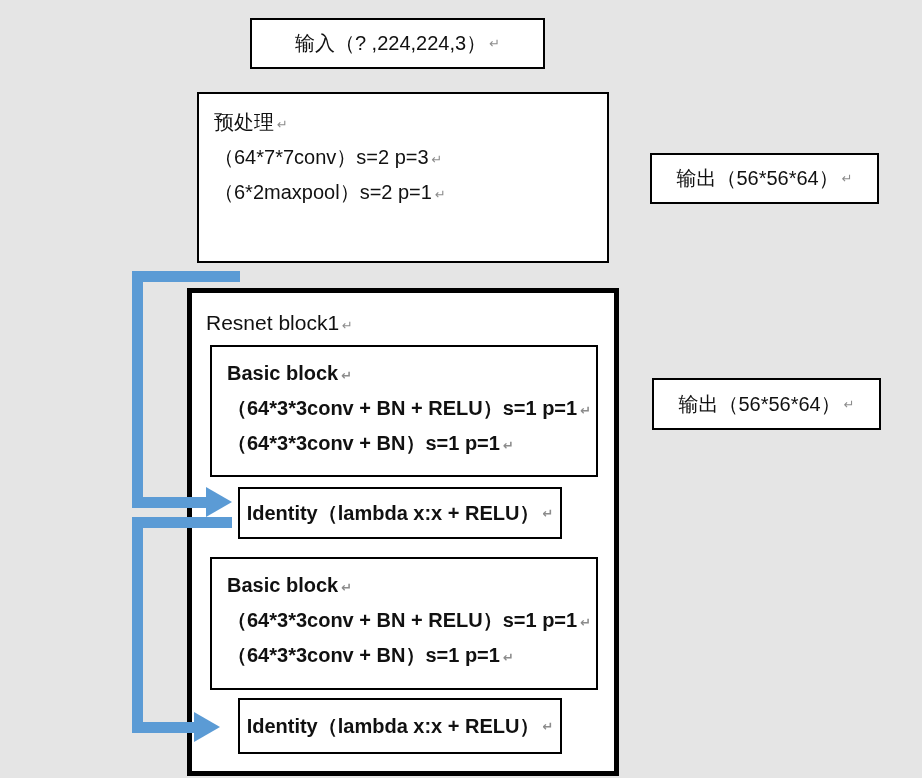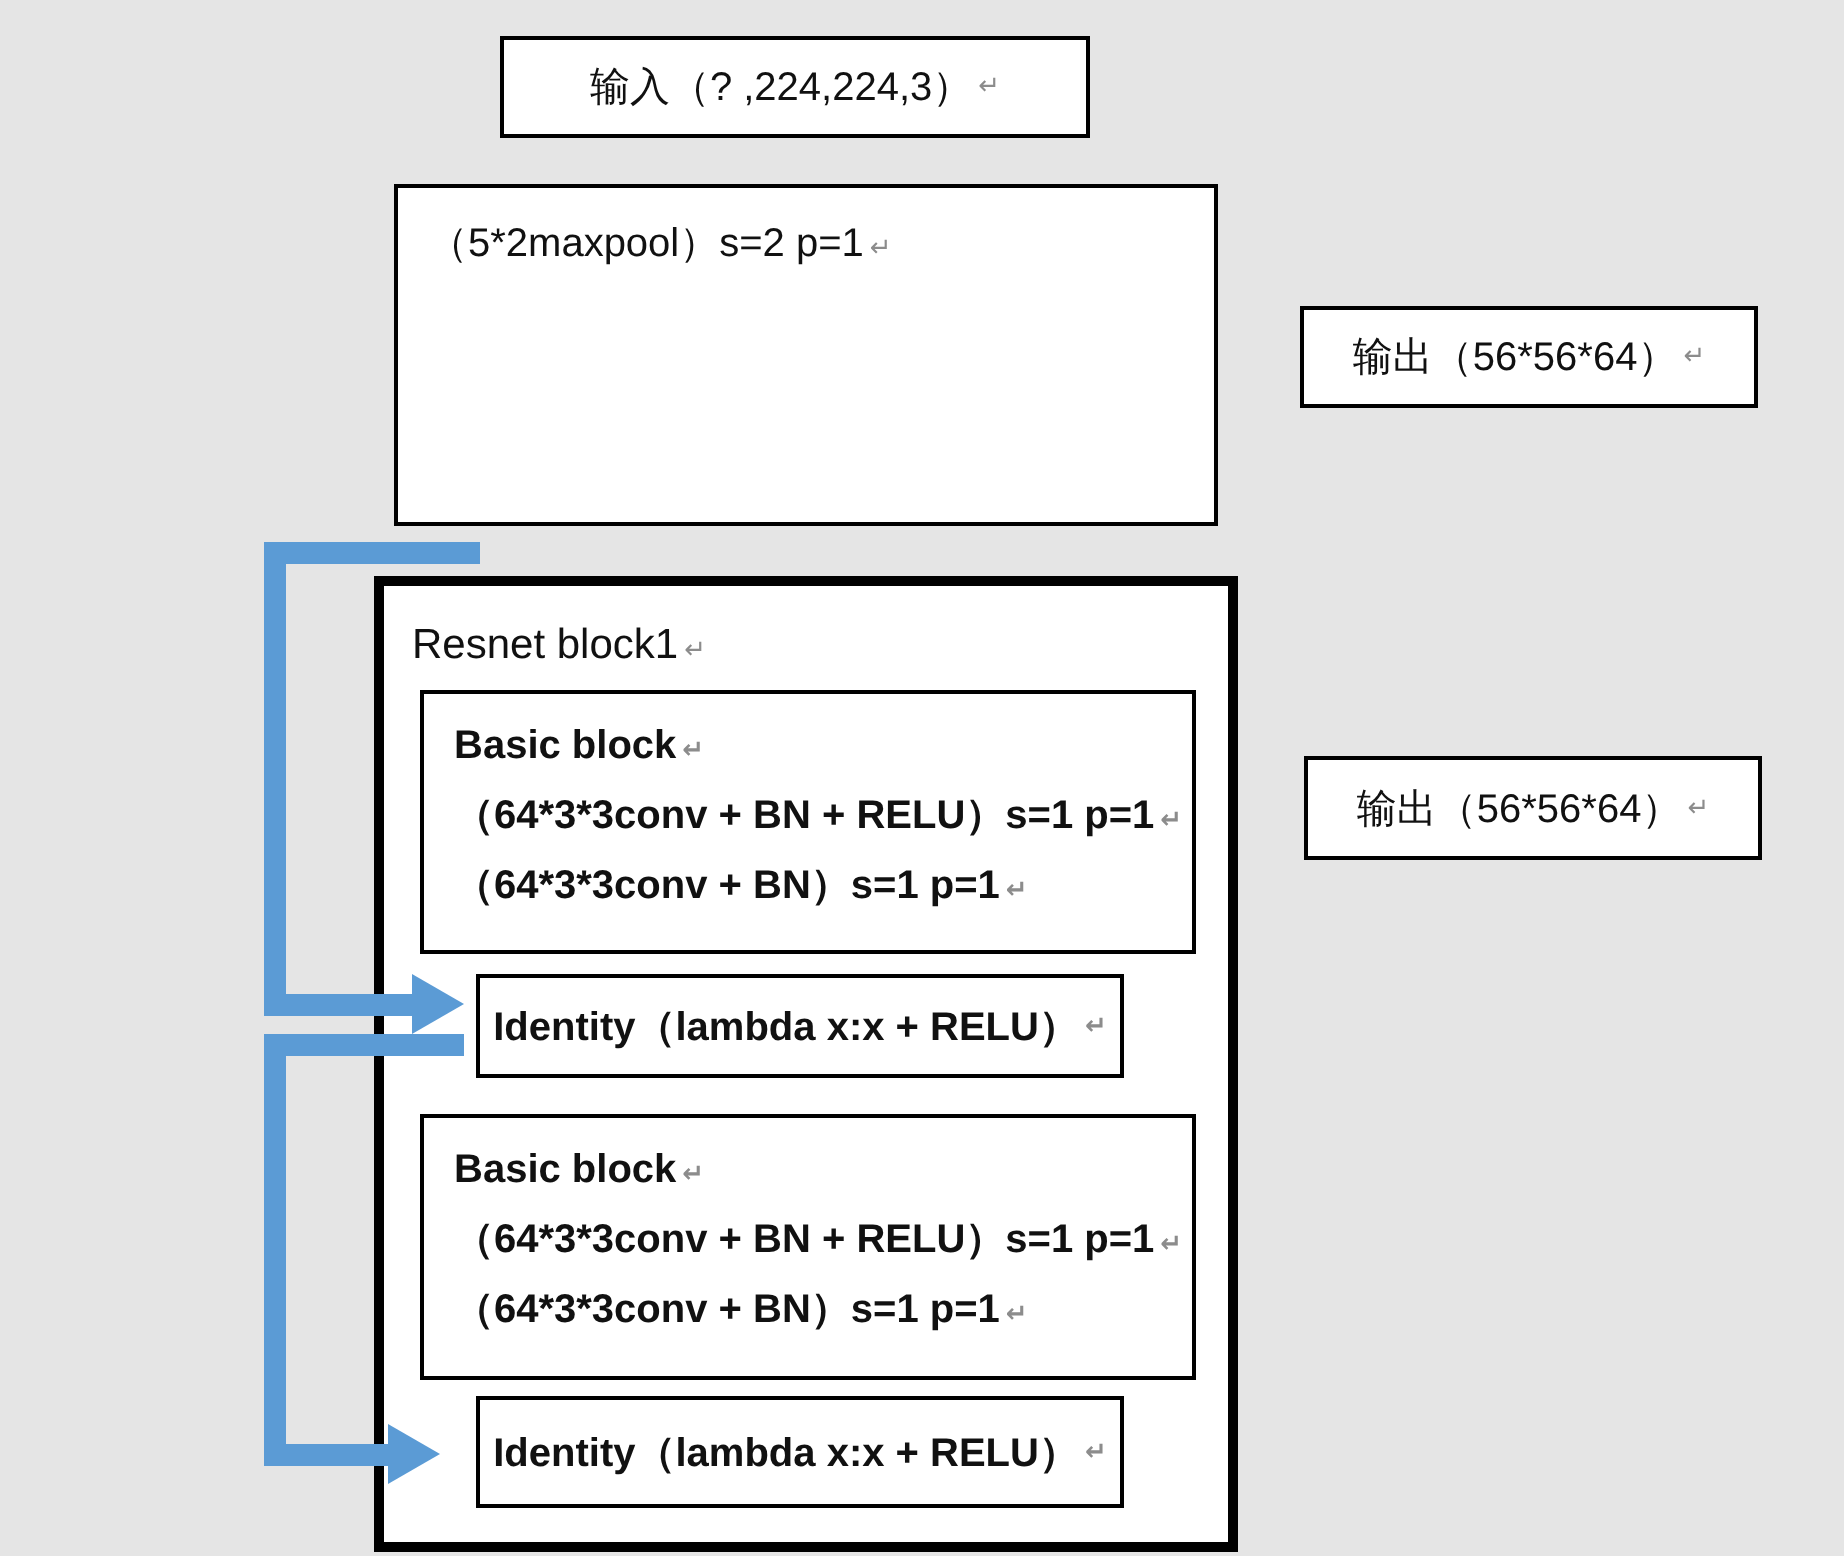--- a/index.html
+++ b/index.html
@@ -89,21 +89,23 @@
     <div class="arrow-seg" id="a2-bottom"></div>
     <div class="arrow-head" id="a2-head"></div>
   </div>
 
   <div class="box center" id="input-box">
     <span>输入（? ,224,224,3）</span>
       <span class="pmark">↵</span>
   </div>
 
   <div class="box" id="preprocess-box">
-    <div class="pline"><span>（5*2maxpool）s=2 p=1</span><span class="pmark">↵</span></div>
+    <div class="pline"><span>预处理</span><span class="pmark">↵</span></div>
+    <div class="pline"><span>（64*7*7conv）s=2 p=3</span><span class="pmark">↵</span></div>
+    <div class="pline"><span>（6*2maxpool）s=2 p=1</span><span class="pmark">↵</span></div>
   </div>
 
   <div class="box center" id="output-box-1">
     <span>输出（56*56*64）</span>
       <span class="pmark">↵</span>
   </div>
 
   <div class="box center" id="output-box-2">
     <span>输出（56*56*64）</span>
       <span class="pmark">↵</span>

